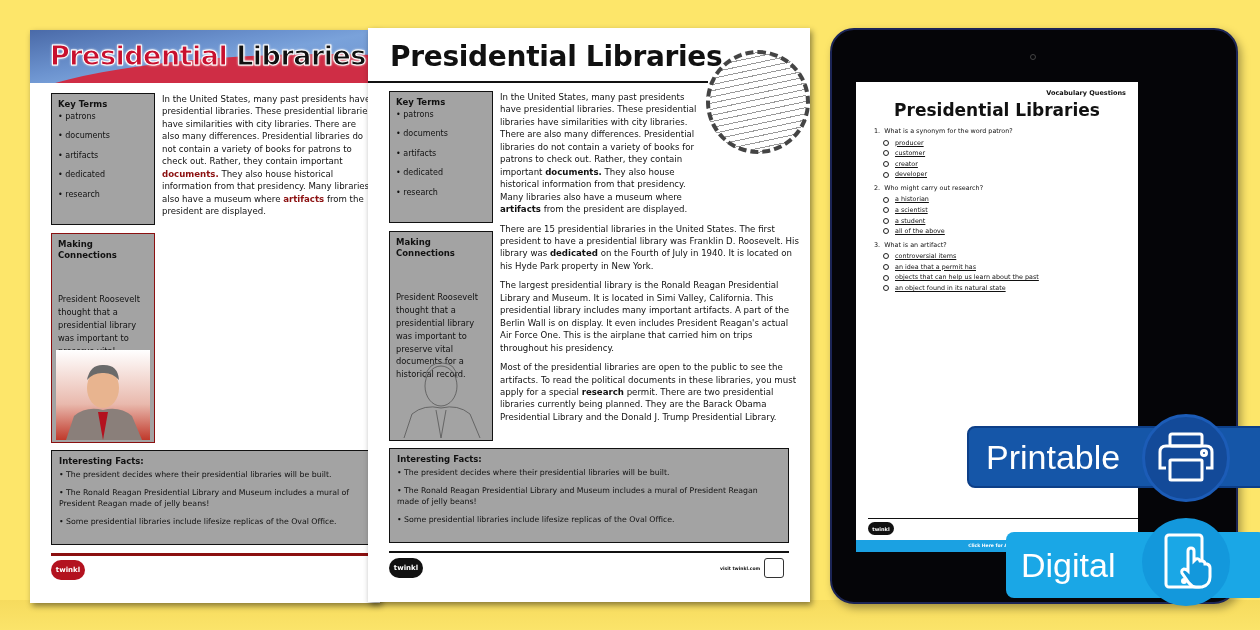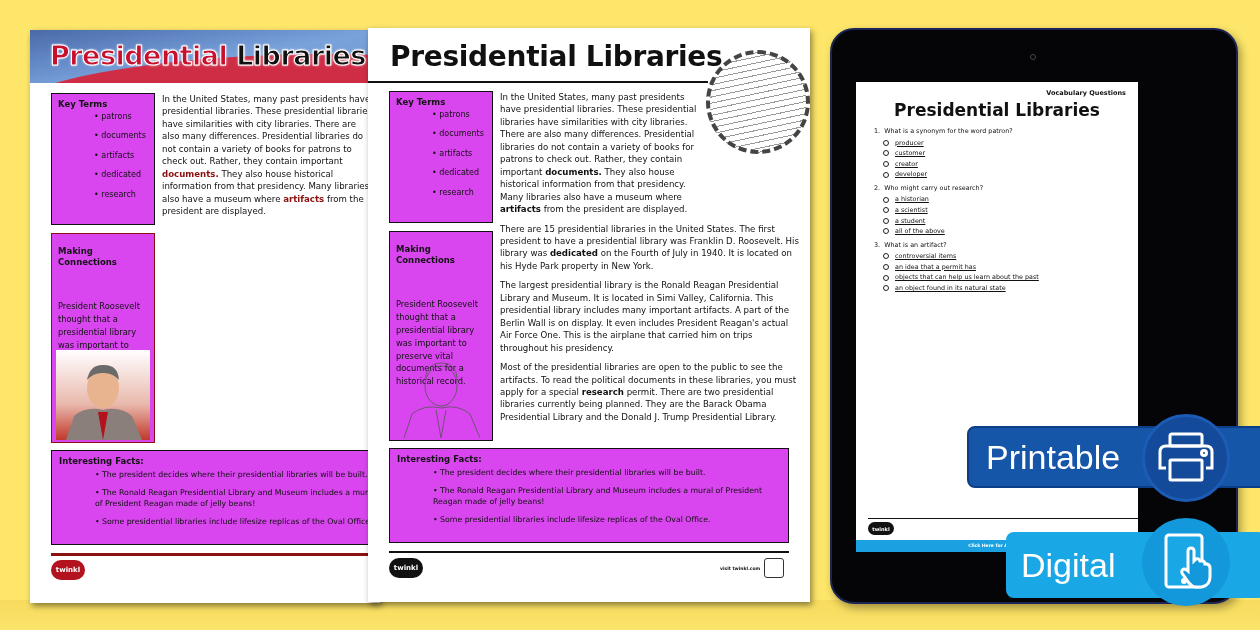--- a/index.html
+++ b/index.html
@@ -50,31 +50,31 @@
   }
   .bw-rule { position: absolute; left: 0; top: 53px; width: 340px; height: 2px; background: #111; }
 
   .seal {
     position: absolute; left: 338px; top: 22px; width: 104px; height: 104px;
     border-radius: 50%; border: 4px dashed #444; background:
       repeating-linear-gradient(-12deg, #fff 0 5px, #999 5px 6px);
   }
 
   .box {
-    position: absolute; border: 1.5px solid #111; background: #d946ef;
+    position: absolute; border: 1.5px solid #111; background: #a3a3a3;
     font-size: 8.5px; line-height: 1.3;
   }
   .box-red { border-color: #8b1010; }
   .box h4 { font-size: 8.5px; font-weight: bold; margin-bottom: 2px; }
-  .box ul { list-style: none; margin-left: 36px; }
+  .box ul { list-style: none; }
   .box li { margin-bottom: 9px; font-size: 8px; }
   .box li::before { content: "• "; }
 
   .key-terms { left: 21px; top: 63px; width: 104px; height: 132px; padding: 5px 6px; }
-  .connections { left: 21px; top: 203px; width: 104px; height: 210px; padding: 12px 6px; }
+  .connections { left: 21px; top: 203px; width: 104px; height: 210px; padding: 5px 6px; }
   .connections p { font-size: 8.3px; line-height: 1.55; margin-top: 32px; }
 
   .portrait {
     position: absolute; left: 4px; bottom: 2px; width: 94px; height: 90px;
   }
   .portrait-color { background: linear-gradient(#fff, #e9b9ad 60%, #c0392b 100%); }
 
   .body-text {
     position: absolute; left: 132px; top: 63px; width: 300px;
     font-size: 8.6px; line-height: 1.45;

